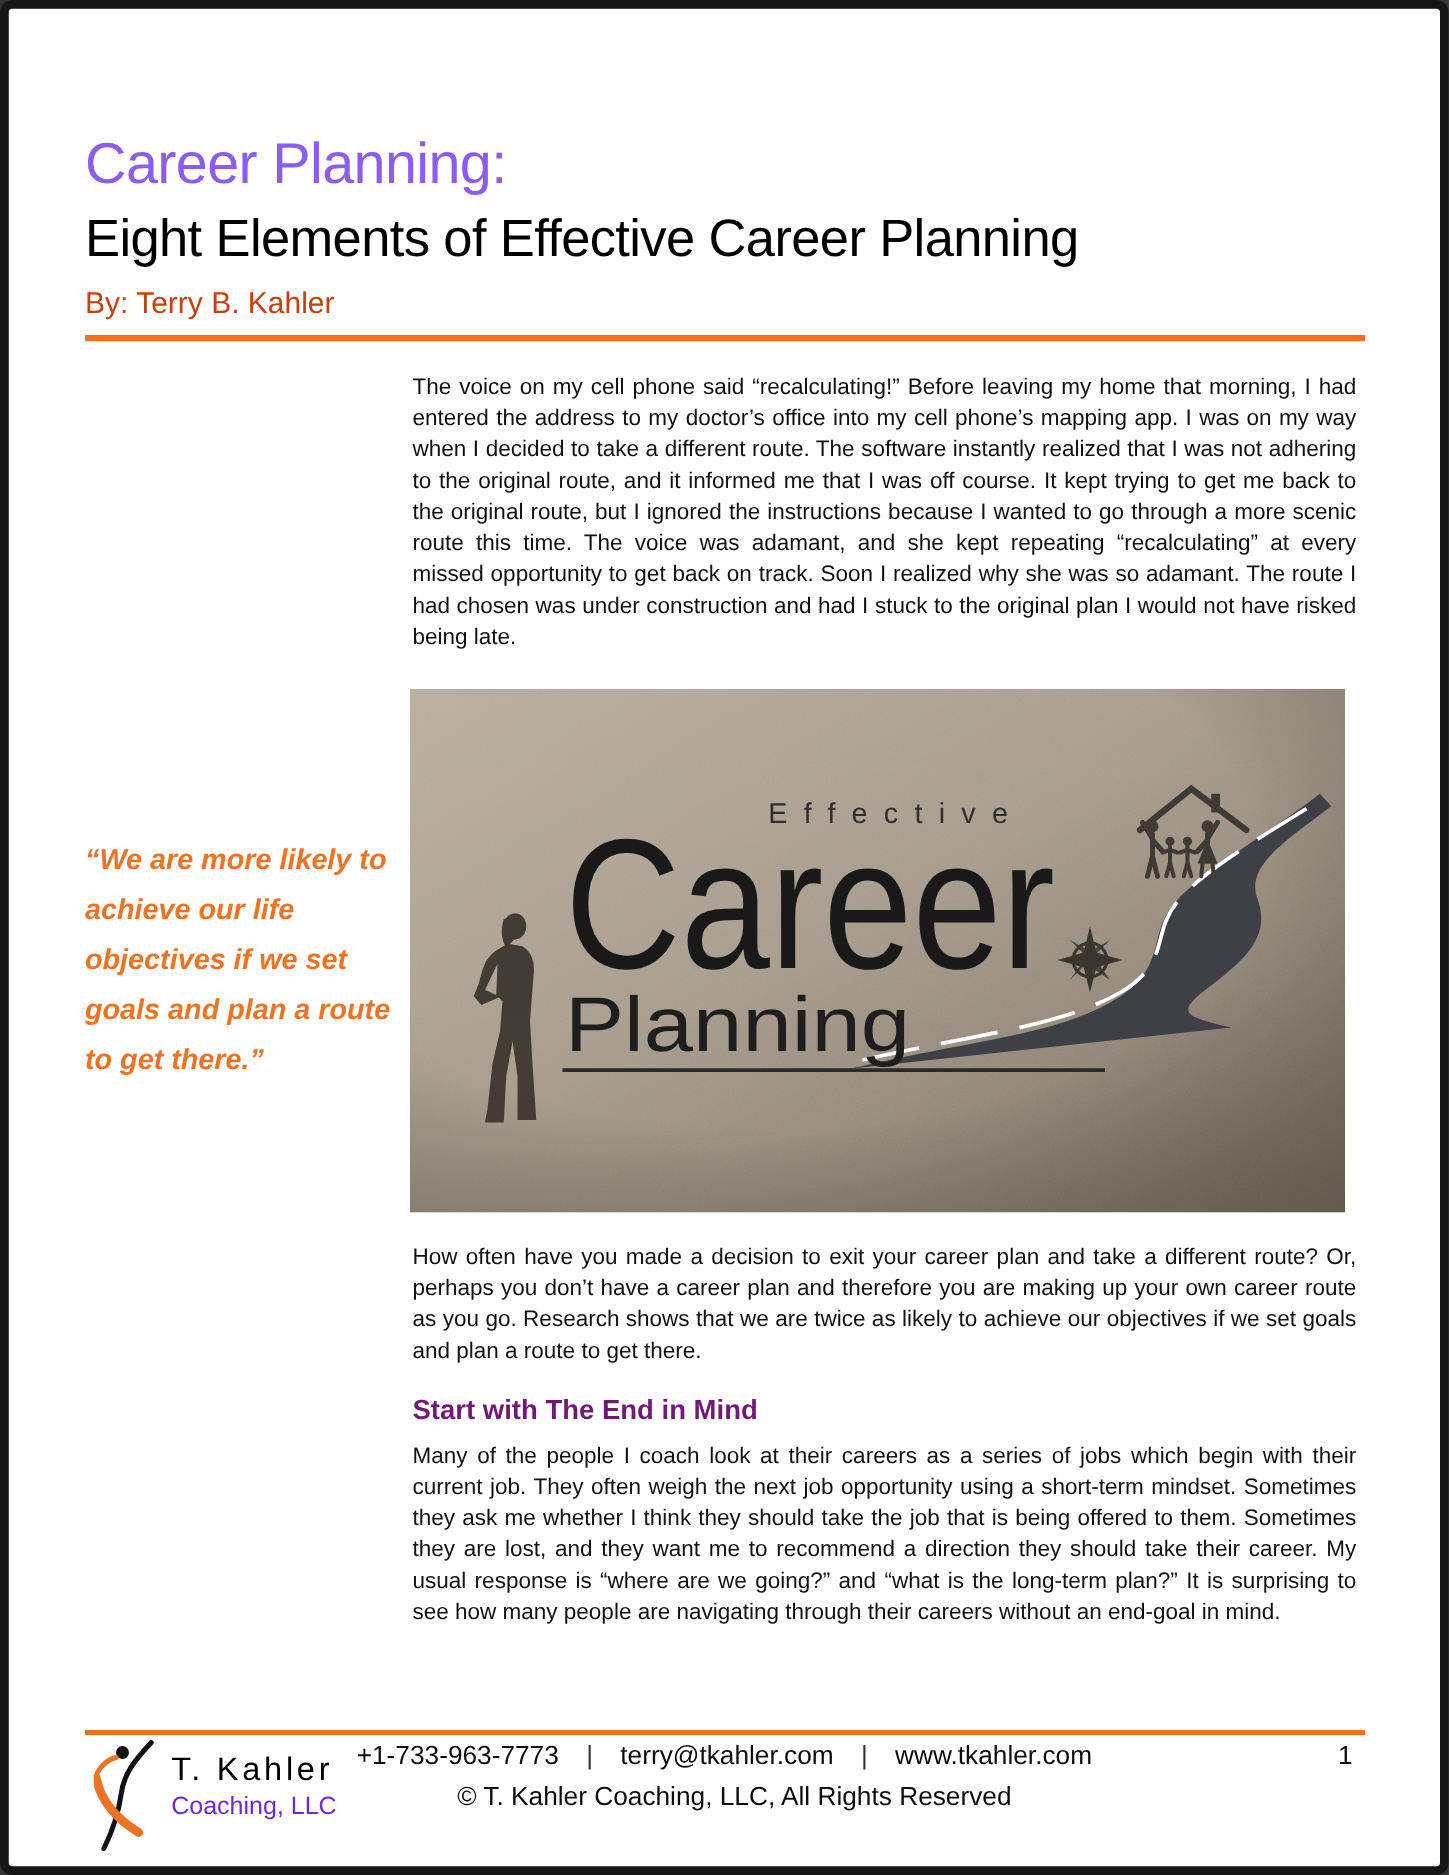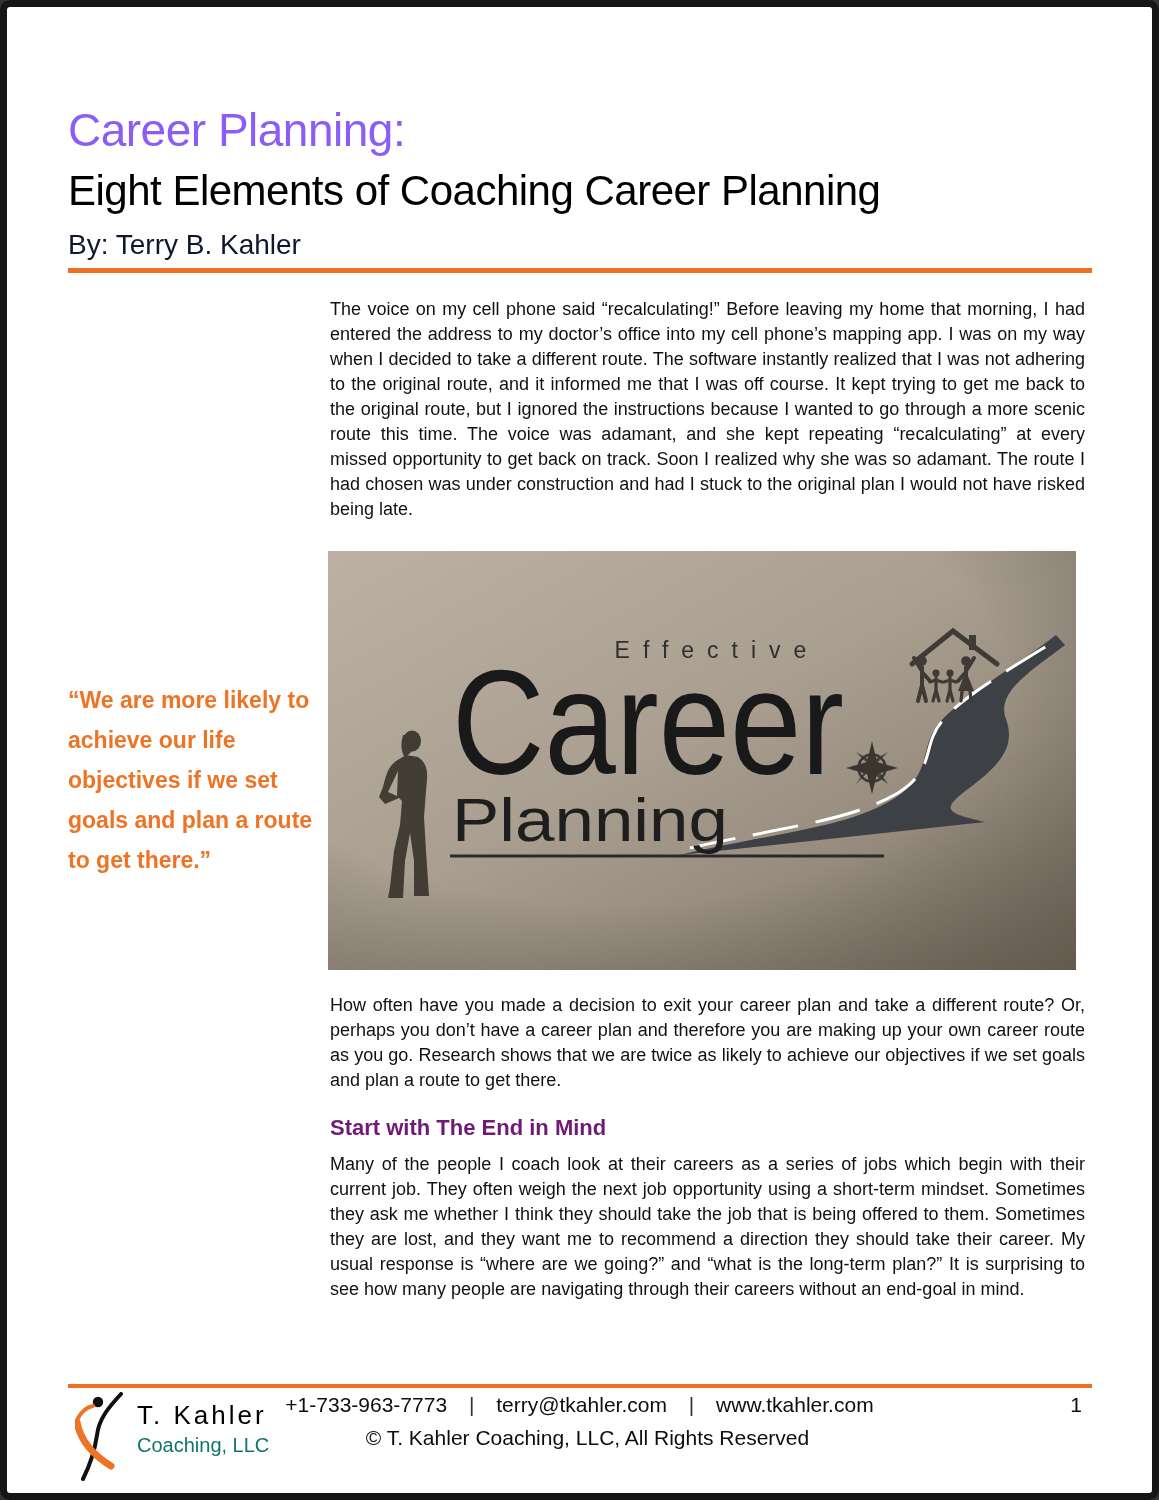--- a/index.html
+++ b/index.html
@@ -10,27 +10,27 @@
     background:#ffffff;
     border:7px solid #161616;
     border-radius:10px;
     overflow:hidden;
     font-family:"Liberation Sans",sans-serif;
     color:#1a1a1a;
   }
   
   .title1{position:absolute;left:61px;top:96px;font-size:46px;font-weight:400;color:#8b5cf6;letter-spacing:-0.5px;}
   .title2{position:absolute;left:61px;top:160px;font-size:42px;font-weight:400;color:#000;letter-spacing:-0.5px;}
-  .byline{position:absolute;left:61px;top:222px;font-size:28px;color:#0f172a;}
+  .byline{position:absolute;left:61px;top:222px;font-size:24px;color:#c2410c;}
   .rule-top{position:absolute;left:61px;top:261px;width:1024px;height:5px;background:#ED7123;}
   
   .pullquote{
     position:absolute;left:61px;top:660px;width:250px;
-    font-size:23px;font-weight:bold;
-    line-height:40px;color:#ED7424;margin-top:13px;
+    font-size:23px;font-style:italic;font-weight:bold;
+    line-height:40px;color:#ED7424;
   }
   
   .bodytext{
     position:absolute;left:323px;width:755px;
     font-size:18px;line-height:25px;text-align:justify;color:#111;
   }
   .p1{top:290px;}
   .p2{top:986px;}
   .p3{top:1145px;}
   .h2{
@@ -44,29 +44,29 @@
   }
   
   .rule-bottom{position:absolute;left:61px;top:1377px;width:1024px;height:4px;background:#ED7123;}
   .footer-center{position:absolute;left:0;right:0;top:1386px;text-align:center;font-size:21px;color:#0d0d0d;}
   .footer-center .sep{margin:0 16px;color:#333;}
   .footer-copy{position:absolute;left:0;right:0;top:1419px;text-align:center;font-size:21px;color:#0d0d0d;padding-left:16px;}
   .pagenum{position:absolute;right:70px;top:1386px;font-size:21px;color:#0d0d0d;}
   .logo{position:absolute;left:68px;top:1385px;width:250px;height:95px;}
   .logo svg{position:absolute;left:0;top:0;}
   .logo-name{position:absolute;left:62px;top:8px;font-size:26px;letter-spacing:3px;color:#000000;}
-  .logo-sub{position:absolute;left:62px;top:42px;font-size:20px;color:#0f766e;}
+  .logo-sub{position:absolute;left:62px;top:42px;font-size:20px;color:#6d28d9;}
 </style>
 </head>
 <body>
 
 <div class="page">
 
   <div class="title1">Career Planning:</div>
-  <div class="title2">Eight Elements of Coaching Career Planning</div>
+  <div class="title2">Eight Elements of Effective Career Planning</div>
   <div class="byline">By: Terry B. Kahler</div>
   <div class="rule-top"></div>
 
   <div class="pullquote">“We are more likely to achieve our life objectives if we set goals and plan a route to get there.”</div>
 
   <div class="bodytext p1">The voice on my cell phone said “recalculating!”  Before leaving my home that morning, I had entered the address to my doctor’s office into my cell phone’s mapping app. I was on my way when I decided to take a different route. The software instantly realized that I was not adhering to the original route, and it informed me that I was off course. It kept trying to get me back to the original route, but I ignored the instructions because I wanted to go through a more scenic route this time. The voice was adamant, and she kept repeating “recalculating” at every missed opportunity to get back on track. Soon I realized why she was so adamant. The route I had chosen was under construction and had I stuck to the original plan I would not have risked being late.</div>
 
   <svg class="hero" viewBox="0 0 748 419" xmlns="http://www.w3.org/2000/svg">
     <defs>
       <linearGradient id="bgGrad" x1="0" y1="0" x2="1" y2="1">

